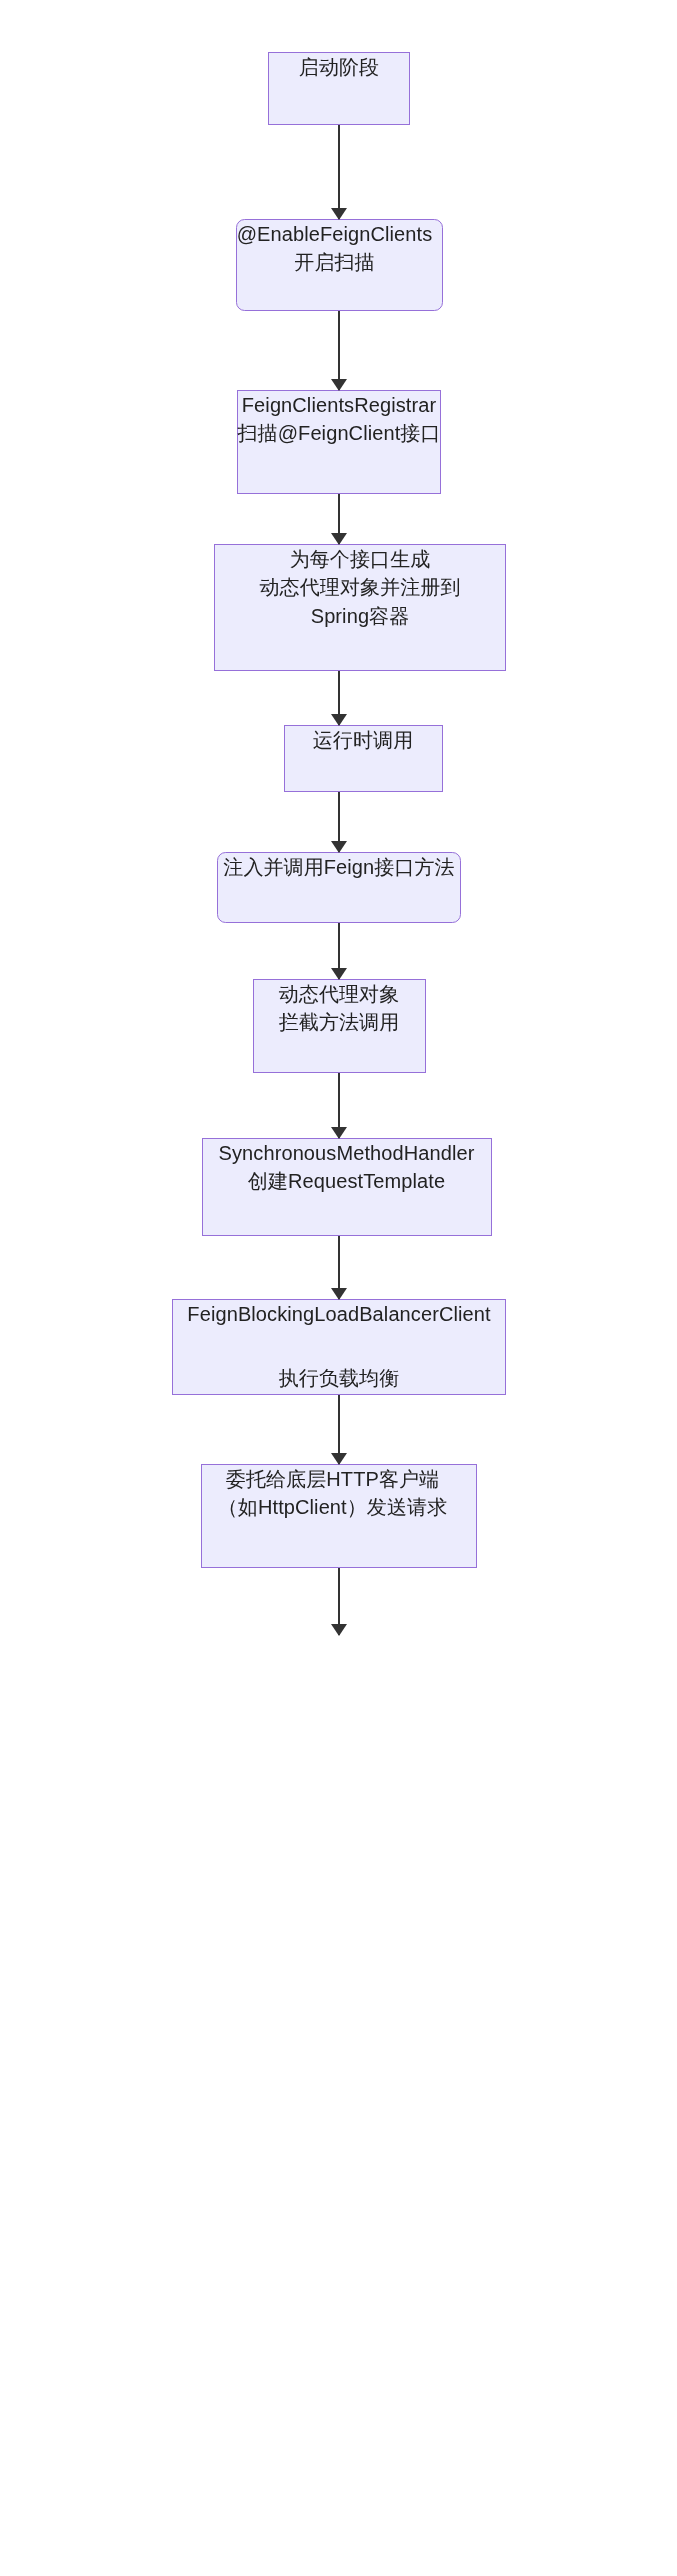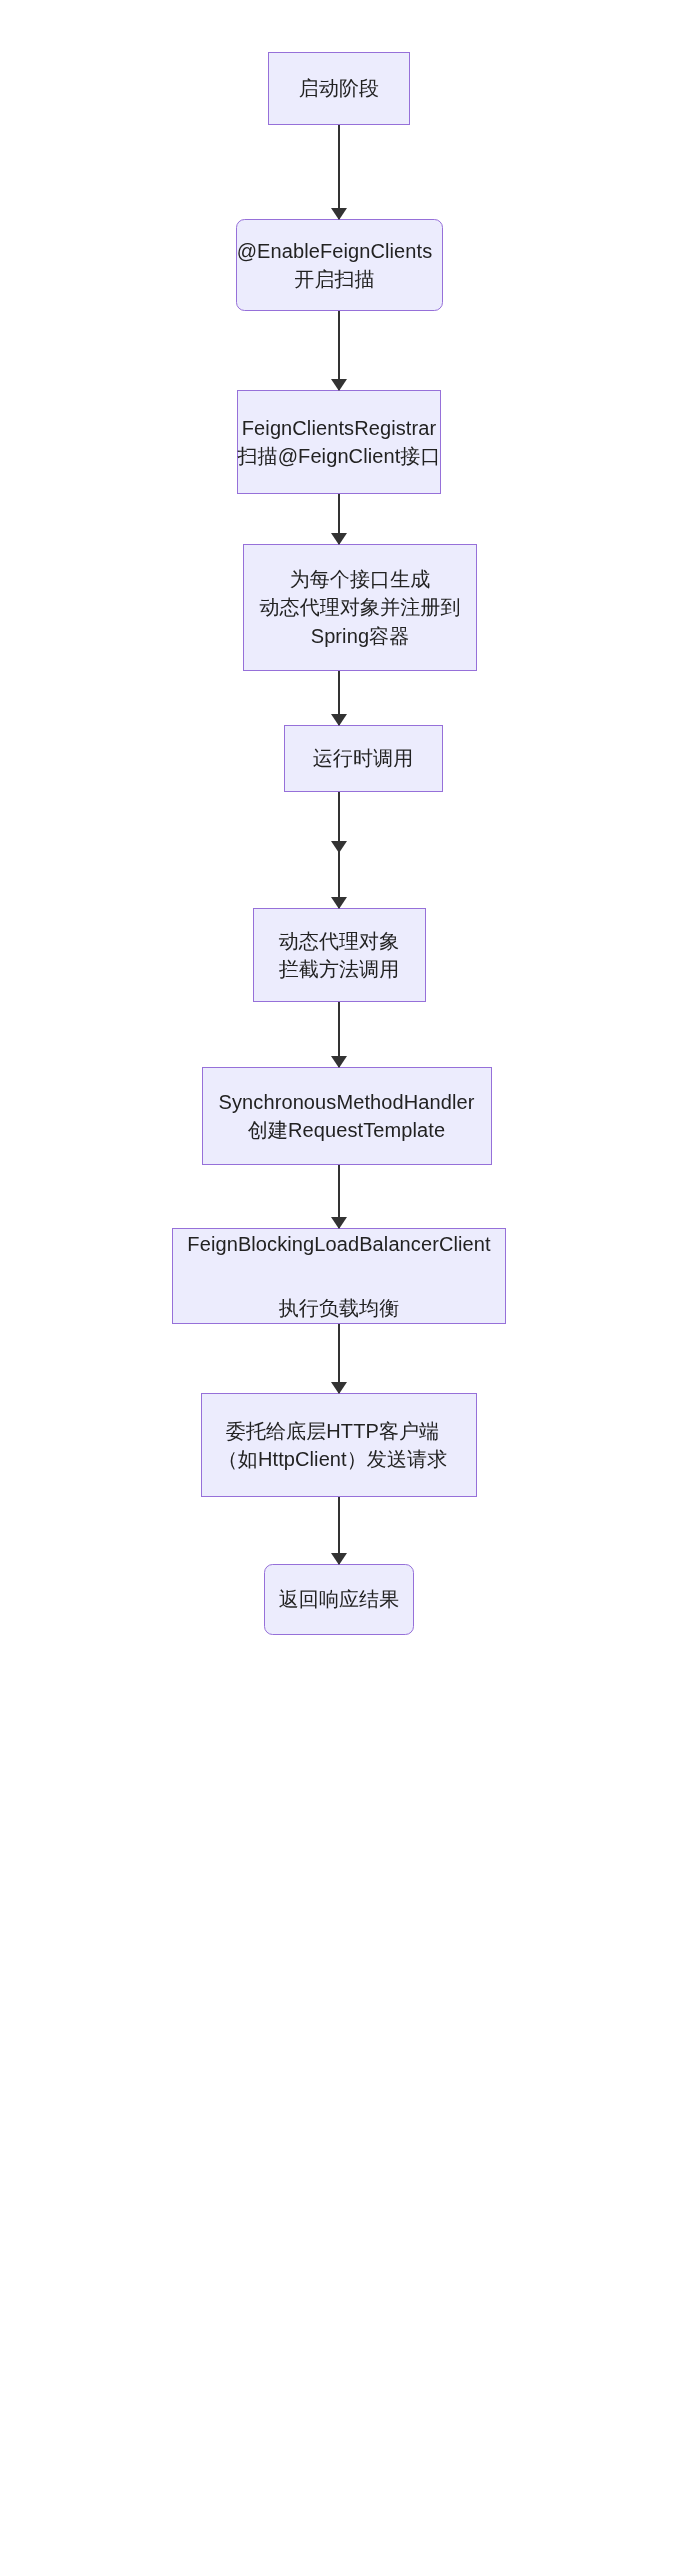--- a/index.html
+++ b/index.html
@@ -22,21 +22,21 @@
     align-items: center;
   }
   .node {
     box-sizing: border-box;
     background: #ececfd;
     border: 1.5px solid #9670d9;
     color: #222222;
     display: flex;
     flex-direction: column;
     align-items: center;
-    justify-content: center;
+    justify-content: flex-start;
     text-align: center;
     font-size: 20px;
     line-height: 1.42;
     letter-spacing: 0.1px;
     white-space: nowrap;
     padding: 0 25px;
   }
   .node.sharp { border-radius: 0; }
   .node.round { border-radius: 8.6px; }
   .node .line { display: block; }
@@ -77,33 +77,36 @@
     <div class="connector" style="height: 79px;">
       <div class="head"></div>
     </div>
     <div class="node sharp" style="width: 204px; height: 104px; flex: 0 0 auto;">
       <span class="line">FeignClientsRegistrar</span>
       <span class="line">扫描@FeignClient接口</span>
     </div>
     <div class="connector" style="height: 50px;">
       <div class="head"></div>
     </div>
-    <div class="node sharp" style="width: 234px; height: 127px; flex: 0 0 auto; margin-left: 42px;">
+    <div class="node sharp" style="width: 292px; height: 127px; flex: 0 0 auto; margin-left: 42px;">
       <span class="line">为每个接口生成</span>
       <span class="line">动态代理对象并注册到</span>
       <span class="line">Spring容器</span>
     </div>
     <div class="connector" style="height: 54px;">
       <div class="head"></div>
     </div>
     <div class="node sharp" style="width: 159px; height: 67px; flex: 0 0 auto; margin-left: 48px;">
       <span class="line">运行时调用</span>
     </div>
     <div class="connector" style="height: 60px;">
       <div class="head"></div>
+    </div>
+    <div class="node round" style="width: 244px; height: 71px; flex: 0 0 auto;">
+      <span class="line">注入并调用Feign接口方法</span>
     </div>
     <div class="connector" style="height: 56px;">
       <div class="head"></div>
     </div>
     <div class="node sharp" style="width: 173px; height: 94px; flex: 0 0 auto;">
       <span class="line">动态代理对象</span>
       <span class="line">拦截方法调用</span>
     </div>
     <div class="connector" style="height: 65px;">
       <div class="head"></div>
@@ -122,17 +125,14 @@
     <div class="connector" style="height: 69px;">
       <div class="head"></div>
     </div>
     <div class="node sharp" style="width: 276px; height: 104px; flex: 0 0 auto; padding-left: 12px;">
       <span class="line">委托给底层HTTP客户端</span>
       <span class="line">（如HttpClient）发送请求</span>
     </div>
     <div class="connector" style="height: 67px;">
       <div class="head"></div>
     </div>
-    <div class="node round" style="width: 150px; height: 71px; flex: 0 0 auto;">
-      <span class="line">返回响应结果</span>
-    </div>
   </div>
 
 
 </body></html>

